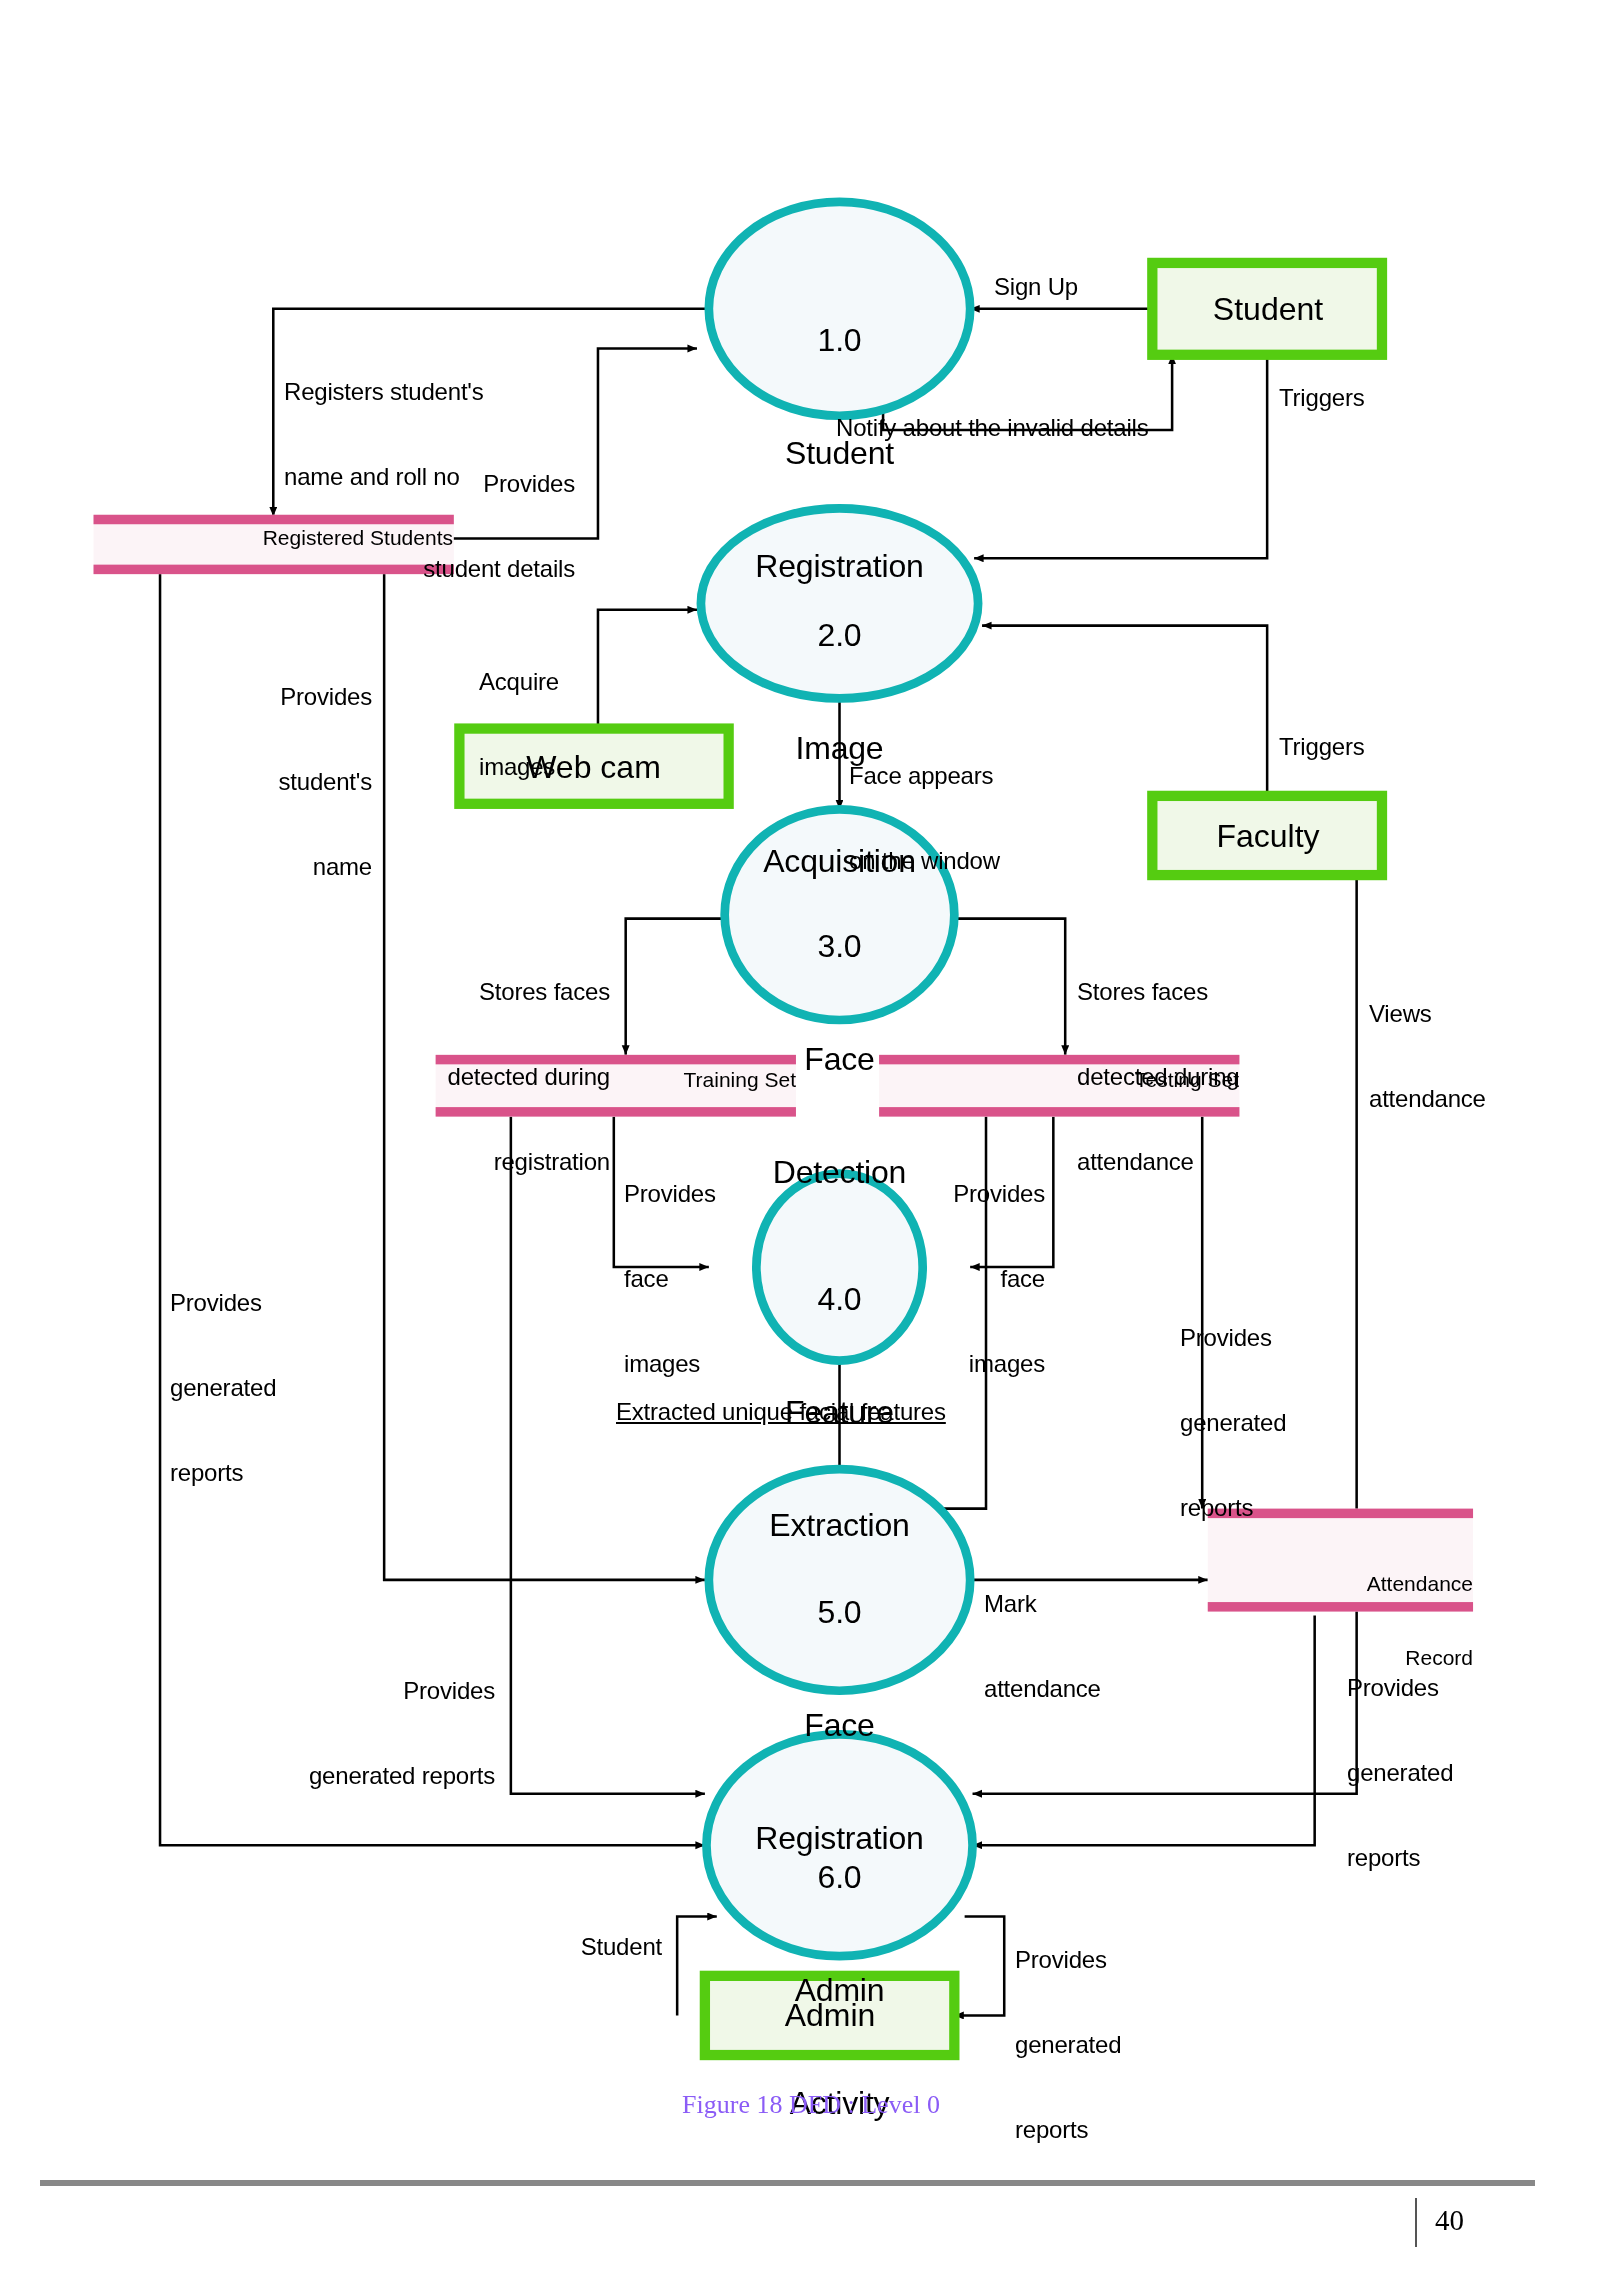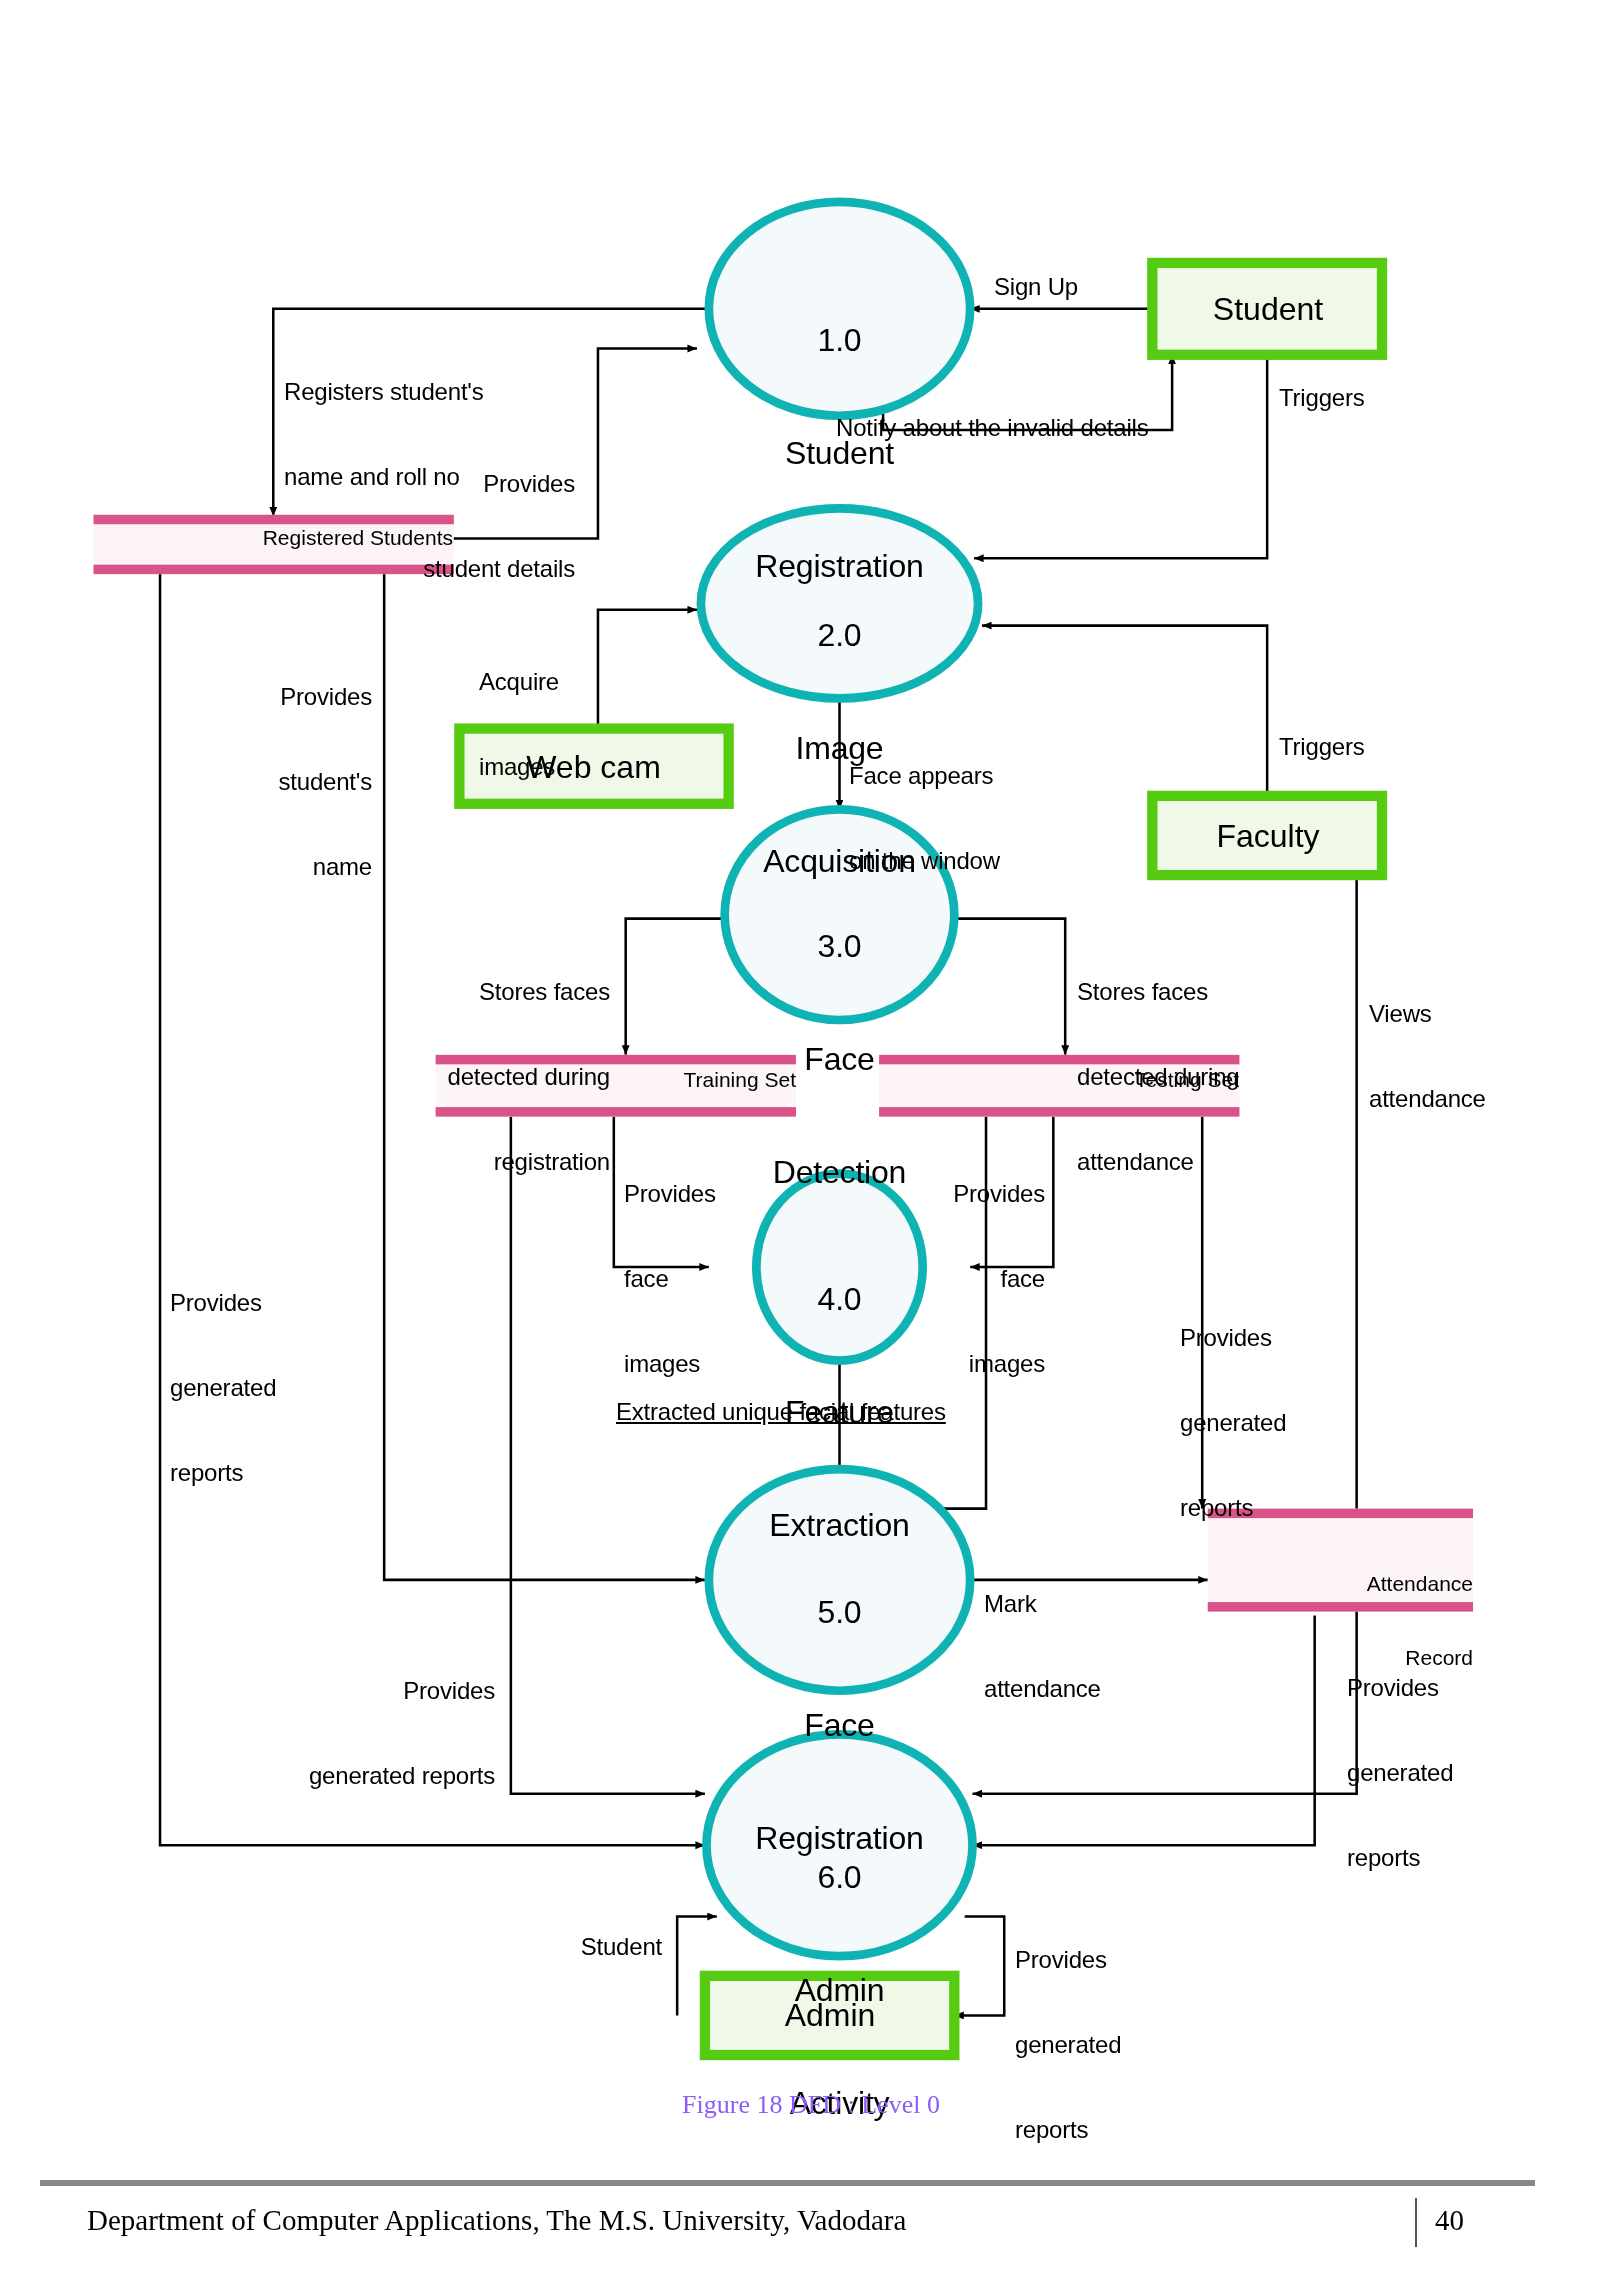--- a/index.html
+++ b/index.html
@@ -339,20 +339,19 @@
   <div class="flow-label" style="left:1015px; top:1889px;">
     <div>Provides</div>
     <div>generated</div>
     <div>reports</div>
   </div>
 
   <div class="caption" style="top:2090px;">Figure 18 DFD : Level 0</div>
 
   <div class="footer-rule" style="top:2180px;"></div>
 
-  <div class="footer-text" style="left:87px; top:2204px;">Department of Computer Applications, The M.S. University, Vadodara</div>
 
   <div class="footer-sep" style="left:1415px; top:2198px; height:49px;"></div>
 
   <div class="footer-text" style="left:1435px; top:2204px;">40</div>
 
 </div>
 
 
 </body></html>

